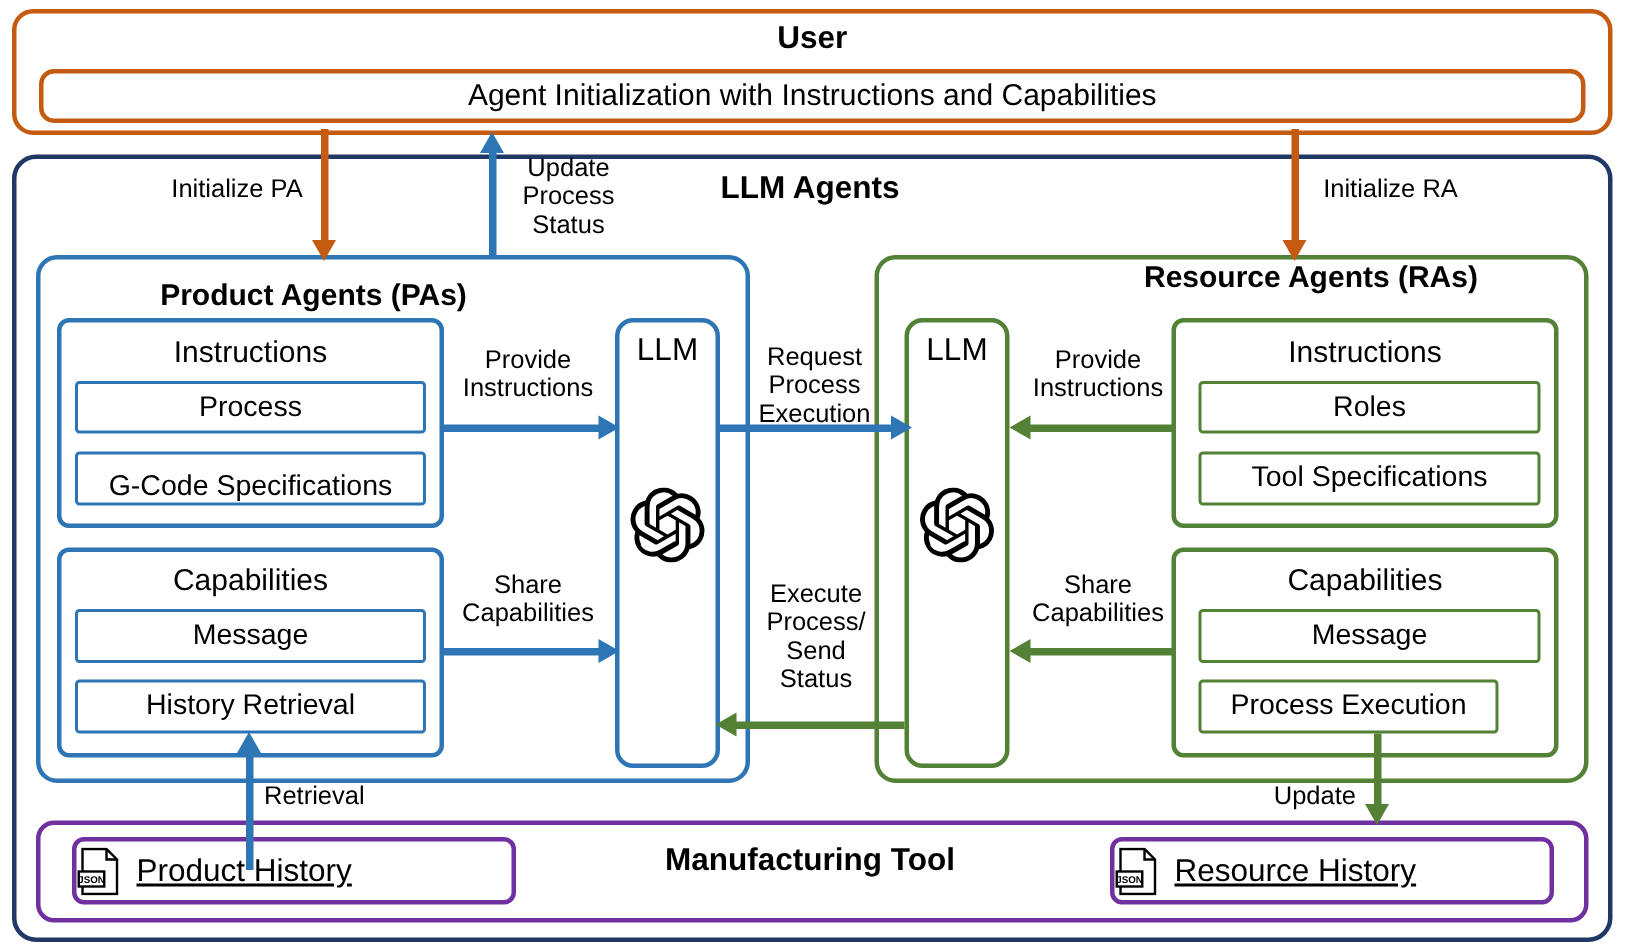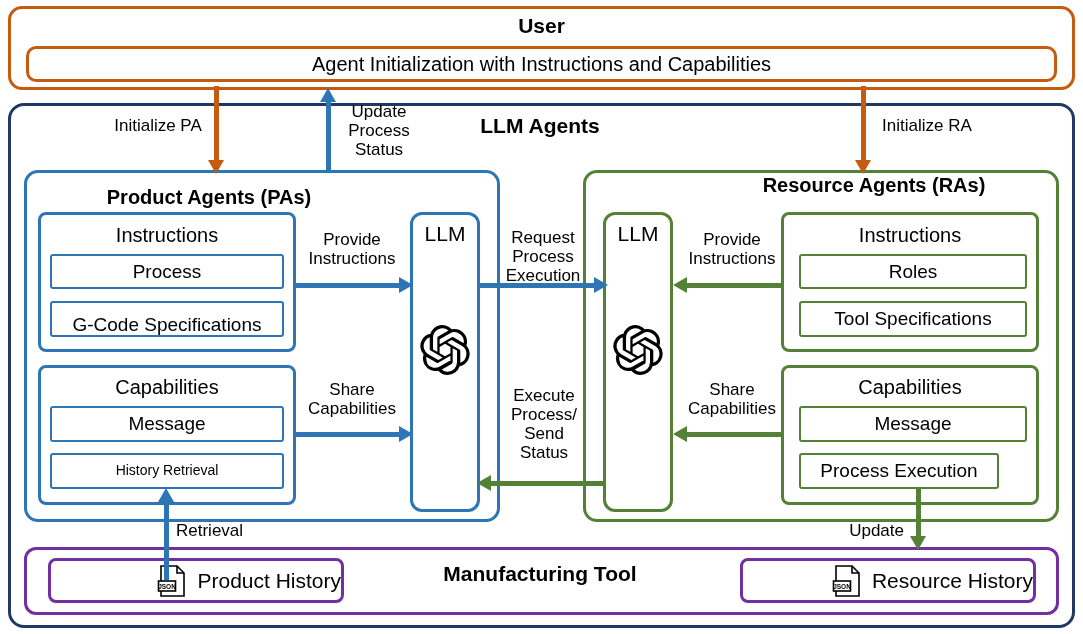--- a/index.html
+++ b/index.html
@@ -41,21 +41,21 @@
   
   .c-user   { border-color: #C55A11; }
   .c-outer  { border-color: #1F3864; }
   .c-blue   { border-color: #2E75B6; }
   .c-green  { border-color: #538135; }
   .c-purple { border-color: #7030A0; }
 
   .bold { font-weight: bold; }
 
   .jsonicon { display:inline-block; width: 30px; height: 32px; margin-right: 10px; flex: 0 0 auto;}
-  .rowbox { justify-content: flex-end; }
+  .rowbox { justify-content: flex-start; text-decoration: underline; }
   .rowbox .inner-row { display:flex; align-items:center; justify-content:center; }
 </style>
 </head>
 <body>
 
 <div id="stage">
 
   <div class="box c-user" style="left:8px; top:6px; width:1067px; height:84px; border-width:3px; border-radius:14px; display:block;">
   </div>
   <div class="lbl bold" style="left:8px; top:14px; width:1067px; font-size:21px;">User</div>
@@ -77,21 +77,21 @@
   <div class="box c-blue" style="left:50px; top:301px; width:234px; height:36px; border-width:2px; border-radius:3px;align-items:flex-end;">
     <span class="lbl" style="position:static; font-size:19px;">G-Code Specifications</span>
   </div>
 
   <div class="box c-blue" style="left:38px; top:365px; width:258px; height:140px; border-width:3px; border-radius:8px; display:block;"></div>
   <div class="lbl" style="left:38px; top:376px; width:258px; font-size:20px;">Capabilities</div>
   <div class="box c-blue" style="left:50px; top:406px; width:234px; height:36px; border-width:2px; border-radius:3px;">
     <span class="lbl" style="position:static; font-size:19px;">Message</span>
   </div>
   <div class="box c-blue" style="left:50px; top:453px; width:234px; height:36px; border-width:2px; border-radius:3px;">
-    <span class="lbl" style="position:static; font-size:14px;">History Retrieval</span>
+    <span class="lbl" style="position:static; font-size:19px;">History Retrieval</span>
   </div>
 
   <div class="box c-blue" style="left:410px; top:212px; width:70px; height:300px; border-width:3px; border-radius:12px; display:block;"></div>
   <div class="lbl" style="left:410px; top:222px; width:70px; font-size:21px;">LLM</div>
   <div style="position:absolute; left:420px; top:325px; width:50px; height:50px;">
     <svg viewBox="0 0 24 24" width="50" height="50" fill="#000000" aria-hidden="true">
       <path d="M22.28 9.82a5.98 5.98 0 0 0-.52-4.91 6.05 6.05 0 0 0-6.51-2.9A6.07 6.07 0 0 0 4.98 4.18a5.98 5.98 0 0 0-4 2.9 6.05 6.05 0 0 0 .75 7.1 5.98 5.98 0 0 0 .51 4.91 6.05 6.05 0 0 0 6.52 2.9A5.98 5.98 0 0 0 13.26 24a6.06 6.06 0 0 0 5.77-4.21 5.99 5.99 0 0 0 4-2.9 6.06 6.06 0 0 0-.75-7.07Zm-9.02 12.6a4.48 4.48 0 0 1-2.88-1.04l.14-.08 4.78-2.76a.79.79 0 0 0 .39-.68v-6.74l2.02 1.17a.07.07 0 0 1 .04.06v5.58a4.5 4.5 0 0 1-4.49 4.49ZM3.6 18.3a4.47 4.47 0 0 1-.54-3.01l.14.08 4.78 2.76a.77.77 0 0 0 .78 0l5.84-3.37v2.33a.08.08 0 0 1-.3.07l-4.83 2.79a4.5 4.5 0 0 1-6.14-1.65ZM2.34 7.9a4.48 4.48 0 0 1 2.34-1.97V11.6a.77.77 0 0 0 .39.68l5.81 3.35-2.02 1.17a.07.07 0 0 1-.07 0l-4.83-2.79a4.5 4.5 0 0 1-1.62-6.1Zm16.6 3.86L13.1 8.38l2.02-1.16a.07.07 0 0 1 .07 0l4.83 2.79a4.49 4.49 0 0 1-.68 8.1v-5.68a.79.79 0 0 0-.39-.67Zm2.01-3.02-.14-.09-4.77-2.78a.78.78 0 0 0-.79 0L9.42 9.24V6.91a.07.07 0 0 1 .03-.06l4.83-2.79a4.49 4.49 0 0 1 6.67 4.65ZM8.32 12.87 6.3 11.7a.07.07 0 0 1-.04-.06V6.07a4.49 4.49 0 0 1 7.37-3.45l-.14.08L8.71 5.46a.79.79 0 0 0-.39.68v6.73Zm1.1-2.36 2.6-1.5 2.6 1.5v3l-2.6 1.5-2.6-1.5v-3Z"></path>
     </svg>
   </div>
 

